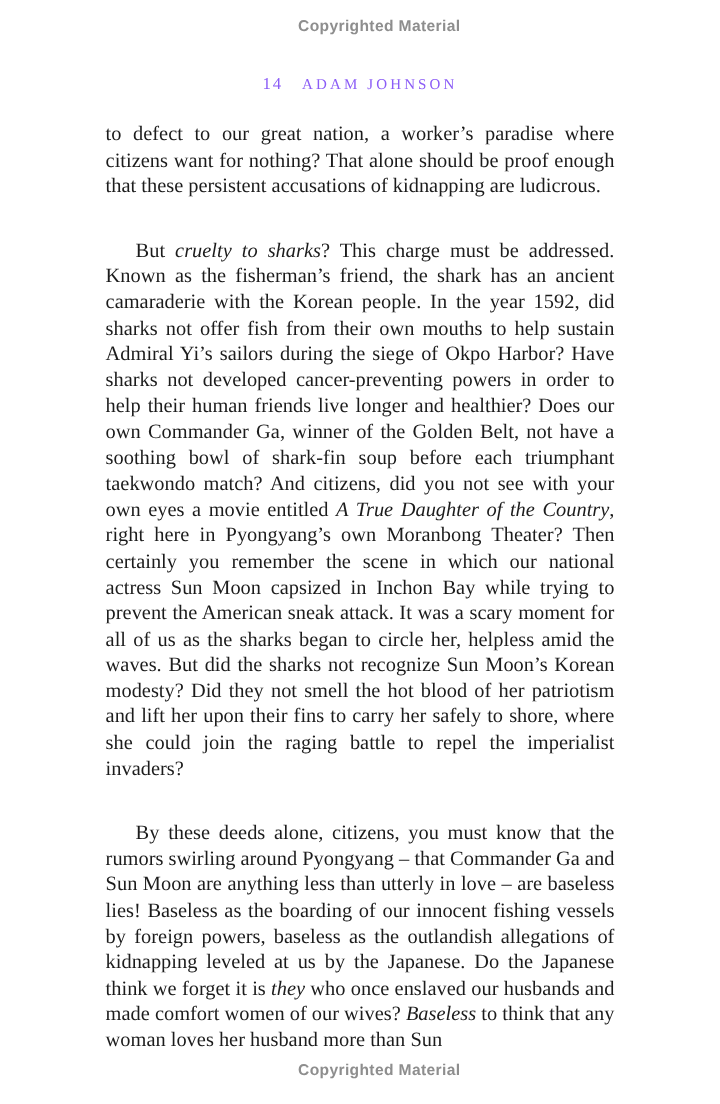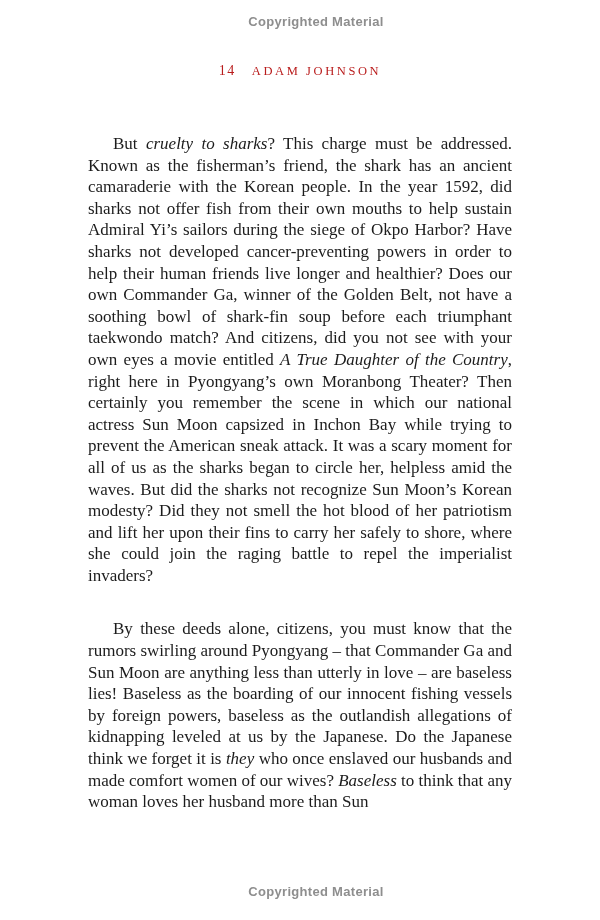--- a/index.html
+++ b/index.html
@@ -28,21 +28,21 @@
     color: #8e8e8e;
   }
   .copyright.top { top: 14px; }
   .copyright.bottom { top: 884px; }
   .running-header {
     position: absolute;
     top: 61px;
     left: 0;
     width: 100%;
     text-align: center;
-    color: #b91c1c;
+    color: #8b5cf6;
     white-space: nowrap;
   }
   .running-header .pagenum {
     font-size: 14px;
     letter-spacing: 1.5px;
     margin-right: 16px;
   }
   .running-header .author {
     font-size: 12.5px;
     letter-spacing: 2.6px;
@@ -74,19 +74,20 @@
 
 <div class="page">
 
   <div class="copyright top">Copyrighted Material</div>
 
   <div class="running-header">
     <span class="pagenum">14</span><span class="author">ADAM JOHNSON</span>
   </div>
 
   <div class="body-text">
+      <p class=""><span>to defect to our great nation, a worker’s paradise where citizens want for nothing? That alone should be proof enough that these persistent accusations of kidnapping are ludicrous.</span></p>
       <p class="indent"><span>But </span><i>cruelty to sharks</i><span>? This charge must be addressed. Known as the fisherman’s friend, the shark has an ancient camaraderie with the Korean people. In the year 1592, did sharks not offer fish from their own mouths to help sustain Admiral Yi’s sailors during the siege of Okpo Harbor? Have sharks not developed cancer-preventing powers in order to help their human friends live longer and healthier? Does our own Commander Ga, winner of the Golden Belt, not have a soothing bowl of shark-fin soup before each triumphant taekwondo match? And citizens, did you not see with your own eyes a movie entitled </span><i>A True Daughter of the Country</i><span>, right here in Pyongyang’s own Moranbong Theater? Then certainly you remember the scene in which our national actress Sun Moon capsized in Inchon Bay while trying to prevent the American sneak attack. It was a scary moment for all of us as the sharks began to circle her, helpless amid the waves. But did the sharks not recognize Sun Moon’s Korean modesty? Did they not smell the hot blood of her patriotism and lift her upon their fins to carry her safely to shore, where she could join the raging battle to repel the imperialist invaders?</span></p>
       <p class="indent"><span>By these deeds alone, citizens, you must know that the rumors swirling around Pyongyang – that Commander Ga and Sun Moon are anything less than utterly in love – are baseless lies! Baseless as the boarding of our innocent fishing vessels by foreign powers, baseless as the outlandish allegations of kidnapping leveled at us by the Japanese. Do the Japanese think we forget it is </span><i>they</i><span> who once enslaved our husbands and made comfort women of our wives? </span><i>Baseless</i><span> to think that any woman loves her husband more than Sun</span></p>
     </div>
 
   <div class="copyright bottom">Copyrighted Material</div>
 
 </div>
 
 </body></html>

